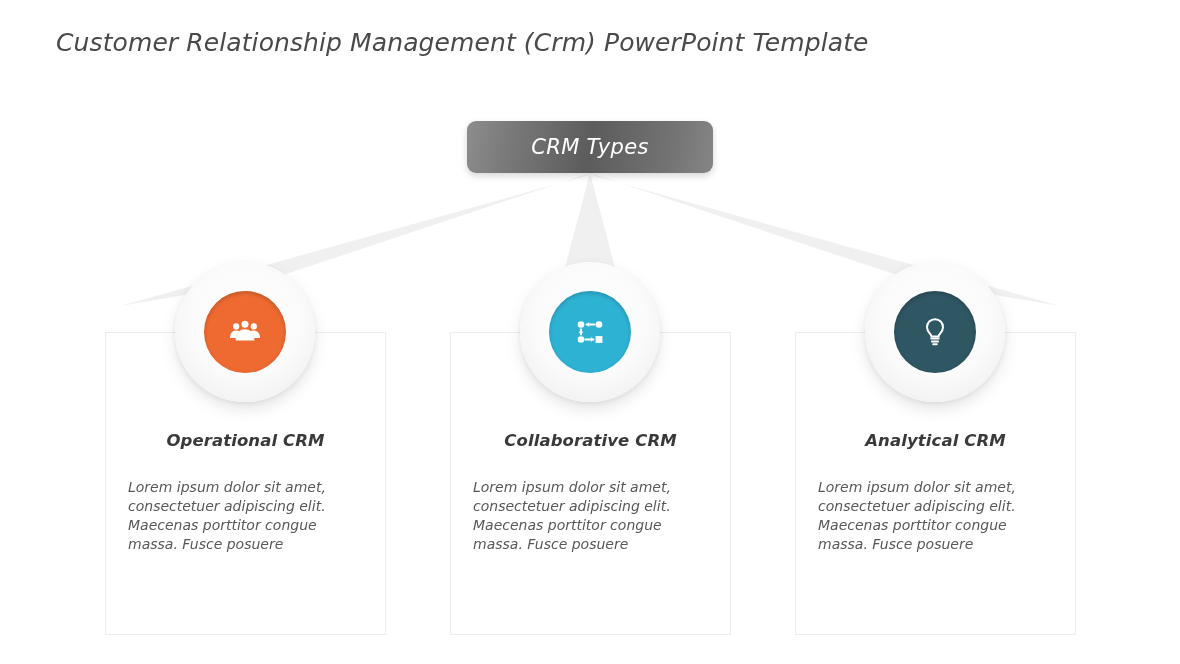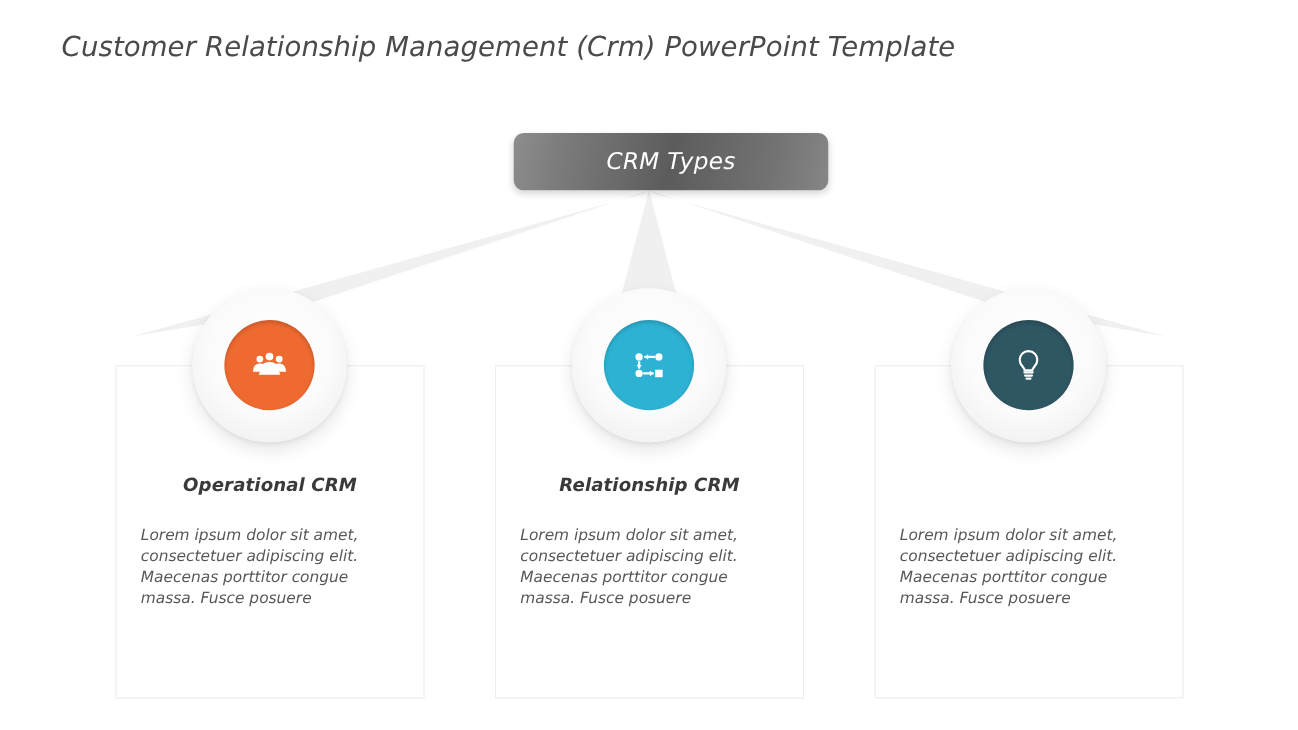--- a/index.html
+++ b/index.html
@@ -44,21 +44,21 @@
     width: 1180px;
     height: 664px;
     pointer-events: none;
   }
 
   
   #header-box {
     position: absolute;
     left: 467px;
     top: 121px;
-    width: 286px;
+    width: 246px;
     height: 52px;
     border-radius: 9px;
     background: linear-gradient(100deg, #8d8d8d 0%, #7b7b7b 16%, #5c5c5c 50%, #737373 82%, #868686 100%);
     box-shadow: 0 3px 7px rgba(0,0,0,0.16);
     display: flex;
     align-items: center;
     justify-content: center;
   }
   #header-box-label {
     color: #ffffff;
@@ -154,25 +154,26 @@
   <div id="header-box">
     <span id="header-box-label">CRM Types</span>
   </div>
 
   <div class="card" id="card-0" style="border-color: rgb(237, 237, 237);">
     <div class="card-title">Operational CRM</div>
     <div class="card-desc">Lorem ipsum dolor sit amet, consectetuer adipiscing elit. Maecenas porttitor congue massa. Fusce posuere</div>
   </div>
 
   <div class="card" id="card-1" style="border-color: rgb(237, 237, 237);">
-    <div class="card-title">Relationship CRM</div>
+    <div class="card-title">Collaborative CRM</div>
     <div class="card-desc">Lorem ipsum dolor sit amet, consectetuer adipiscing elit. Maecenas porttitor congue massa. Fusce posuere</div>
   </div>
 
   <div class="card" id="card-2" style="border-color: rgb(237, 237, 237);">
+    <div class="card-title">Analytical CRM</div>
     <div class="card-desc">Lorem ipsum dolor sit amet, consectetuer adipiscing elit. Maecenas porttitor congue massa. Fusce posuere</div>
   </div>
 
   <div class="disc" id="disc-0">
     <div class="disc-inner" style="background:#ee6a31">
       <svg width="36" height="36" viewBox="0 0 36 36" fill="#ffffff">
         <circle cx="18" cy="10.2" r="3.5"></circle>
         <circle cx="9.2" cy="12.4" r="3.1"></circle>
         <circle cx="26.8" cy="12.4" r="3.1"></circle>
         <path d="M9.2 16.4c-3.1 0-5.4 1.9-5.9 5.0l-0.4 2.6h6.0c0.5-3.0 2.0-5.4 4.2-6.8 -1.1-0.5-2.4-0.8-3.9-0.8z"></path>

